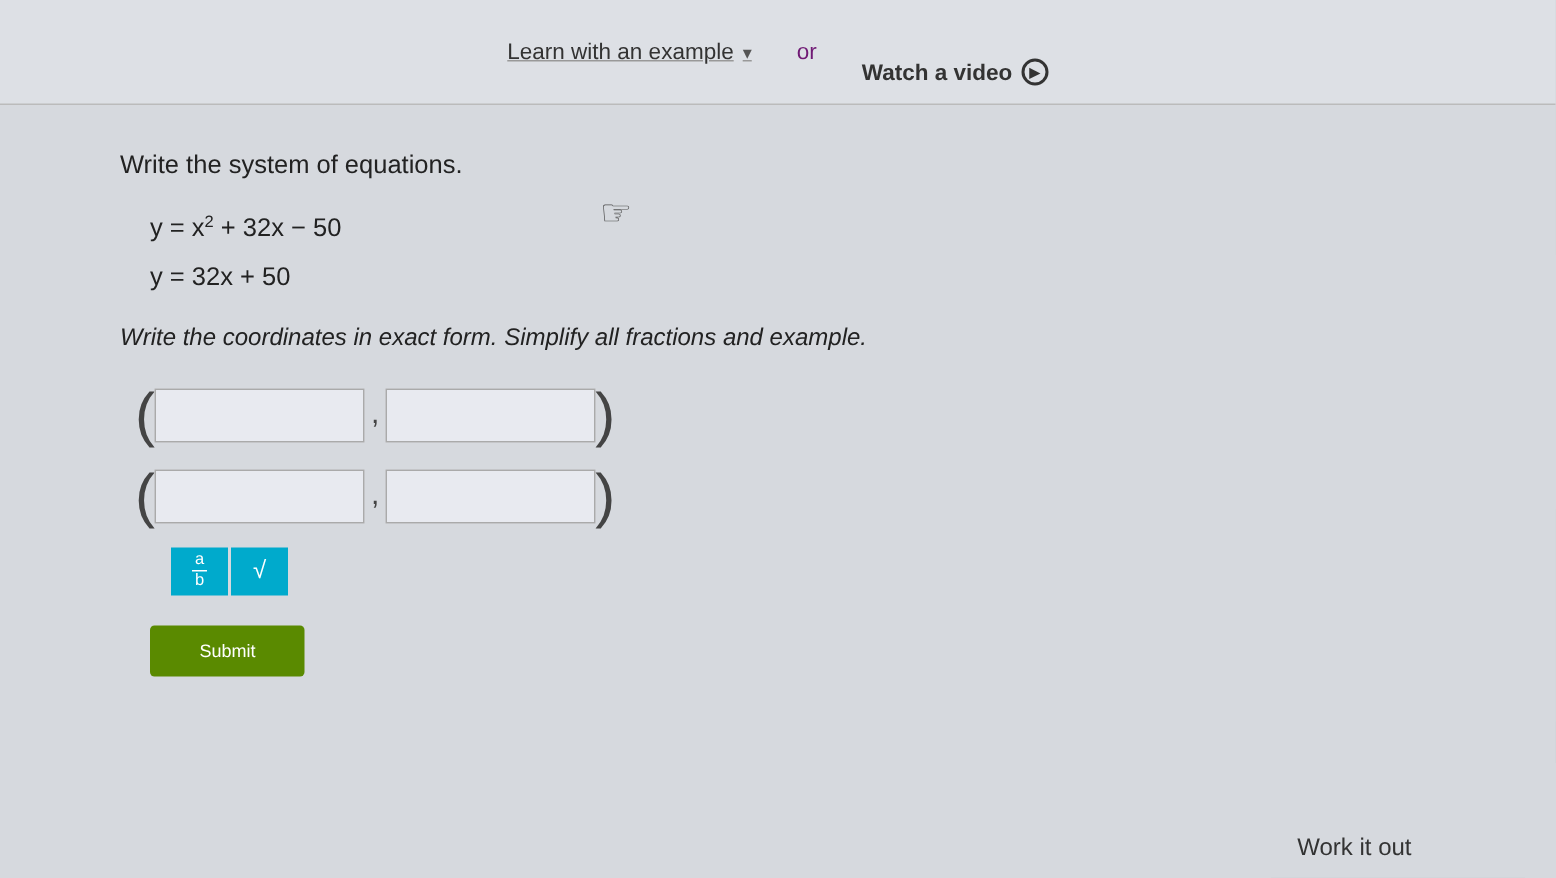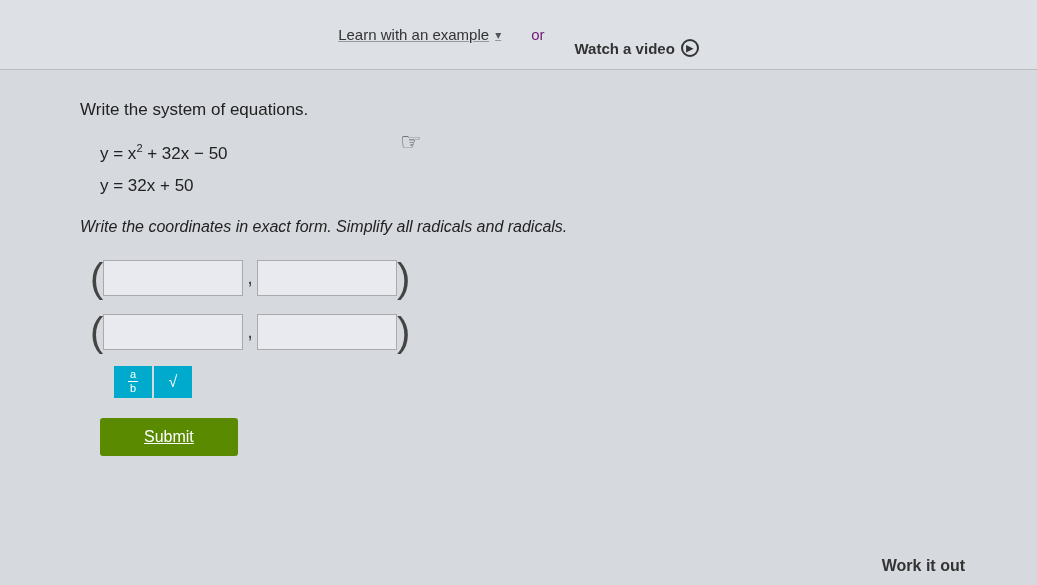--- a/index.html
+++ b/index.html
@@ -197,36 +197,35 @@
 
     .sqrt-symbol {
       font-size: 16px;
     }
 
     
     .submit-btn {
       background: #5a8a00;
       color: white;
       border: none;
-      padding: 10px 44px;
-      font-size: 16px;
+      padding: 10px 33px;
+      font-size: 12px;
       cursor: pointer;
       border-radius: 3px;
       margin-left: 10px;
-      text-decoration: underline;
     }
 
     
     .work-it-out {
       position: absolute;
       bottom: 10px;
-      right: 72px;
+      right: 96px;
       font-size: 16px;
       color: #333;
-      font-weight: bold;
+      font-weight: normal;
     }
 
     
     .cursor-hand {
       position: absolute;
       top: 128px;
       left: 400px;
       font-size: 24px;
       color: #555;
       pointer-events: none;
@@ -257,21 +256,21 @@
 
     <div class="equations">
       <div class="equation">
         <span>y = x<sup>2</sup> + 32x − 50</span>
       </div>
       <div class="equation">
         <span>y = 32x + 50</span>
       </div>
     </div>
 
-    <div class="instruction">Write the coordinates in exact form. Simplify all radicals and radicals.</div>
+    <div class="instruction">Write the coordinates in exact form. Simplify all fractions and example.</div>
 
     <div class="answer-section">
 
       
       <div class="coordinate-row">
         <span class="paren">(</span>
         <input class="coord-input" type="text" style="">
         <span class="comma">,</span>
         <input class="coord-input" type="text" style="">
         <span class="paren">)</span>

